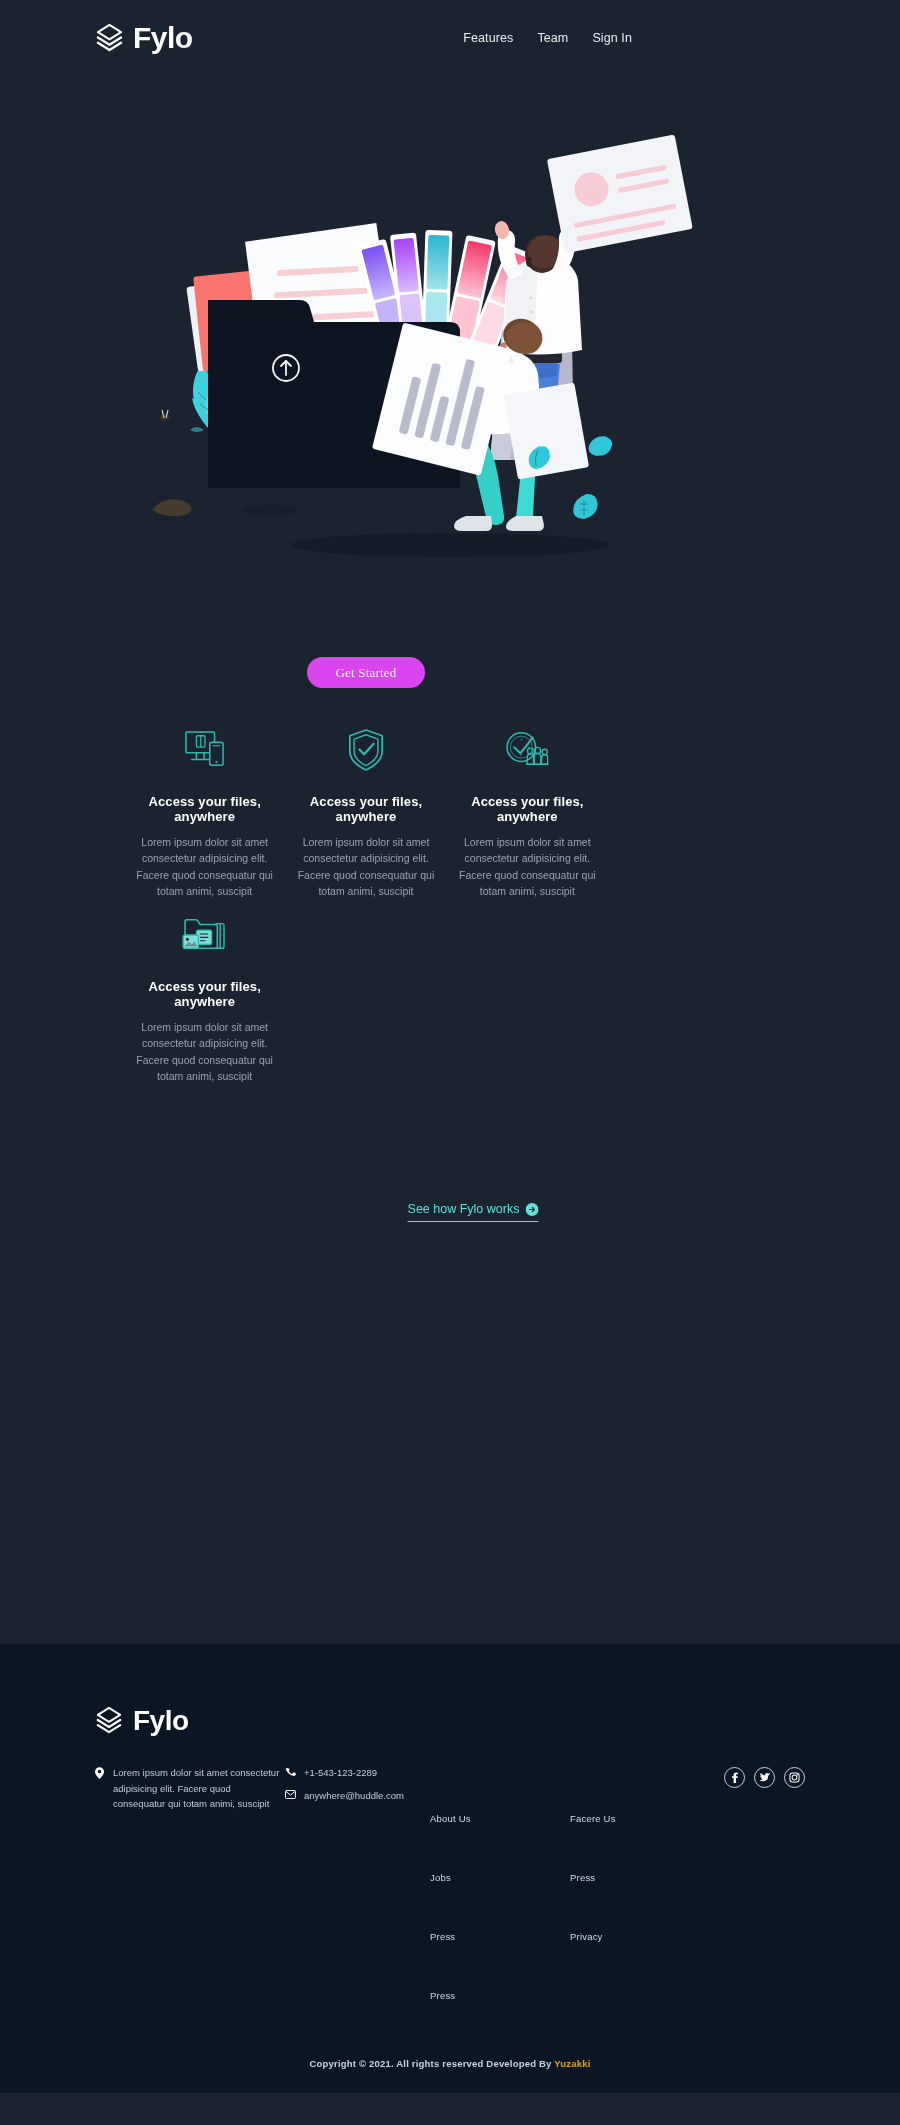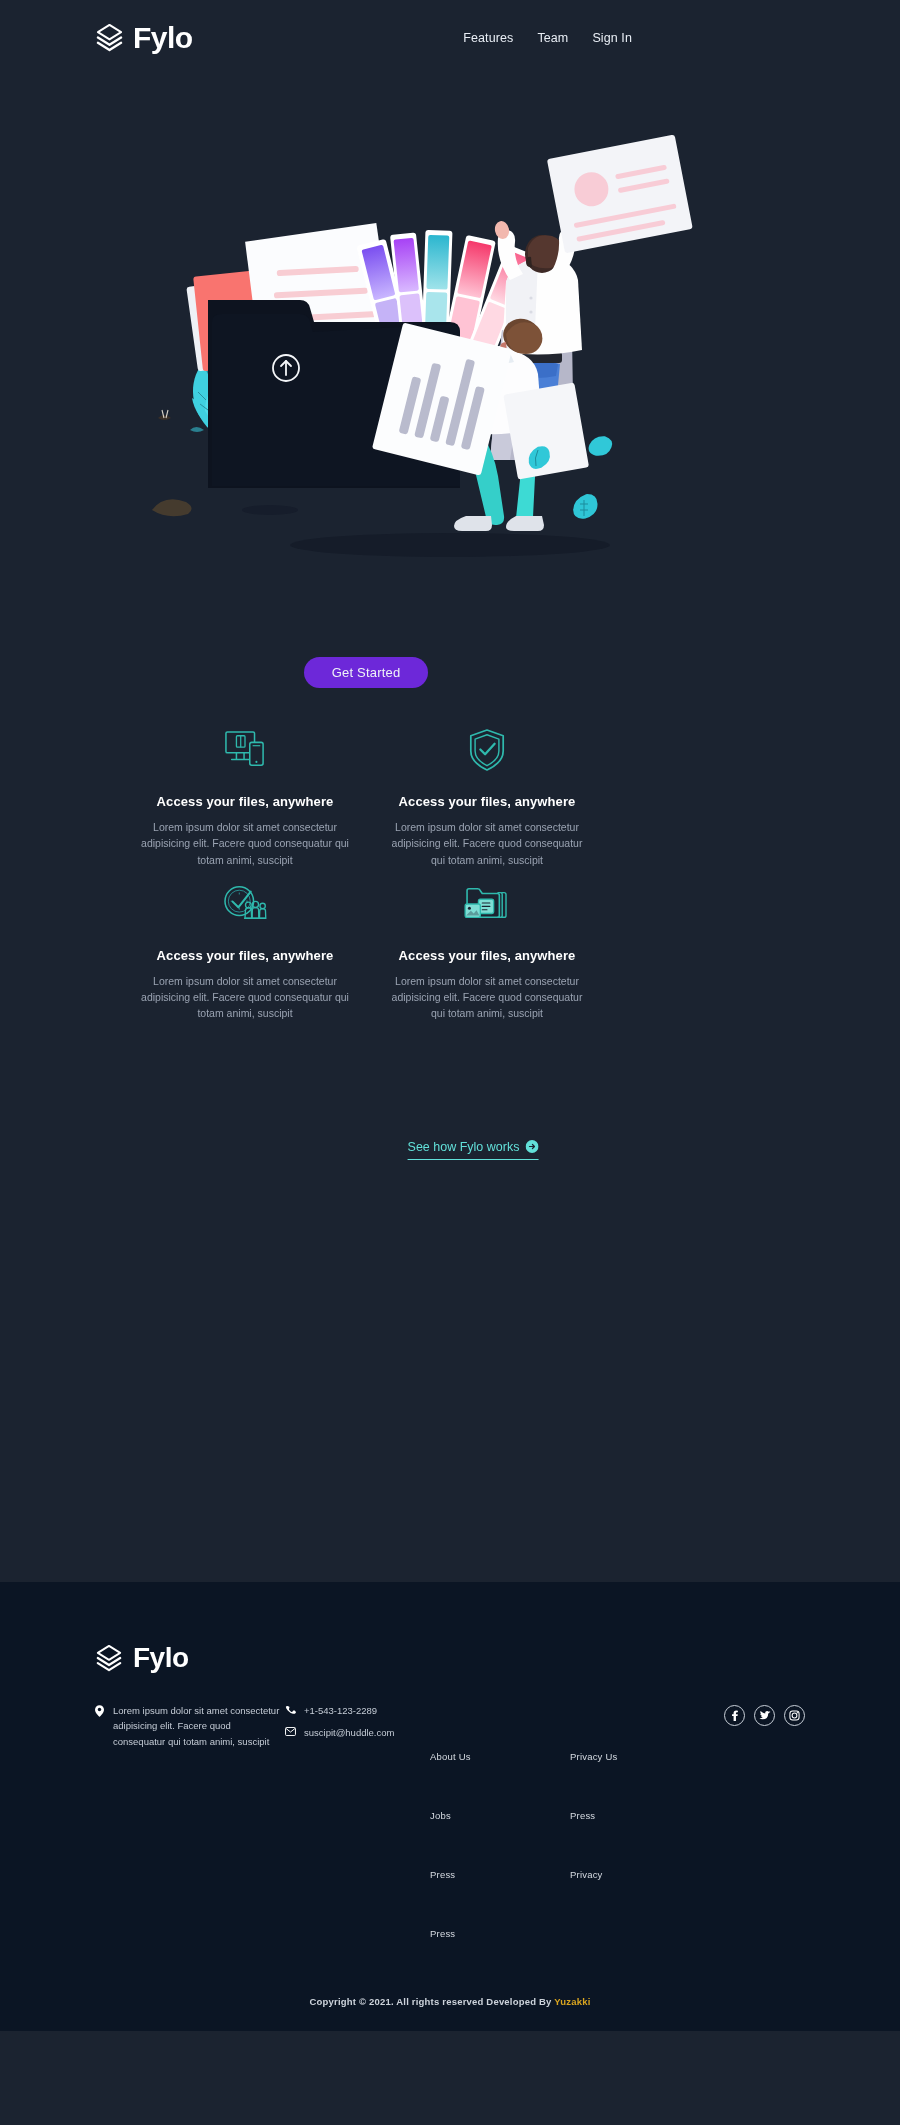--- a/index.html
+++ b/index.html
@@ -48,38 +48,38 @@
     position: absolute;
     left: 150px;
     top: 55px;
     width: 580px;
     height: 480px;
   }
 
   
   .cta-wrap { display: flex; justify-content: center; margin-top: 22px; }
   .cta-btn {
-    background: #6d28d9;
+    background: #d946ef;
     color: #eef3f7;
     border: none;
     border-radius: 22px;
-    font-family: Liberation Sans, sans-serif;
+    font-family: Liberation Serif, serif;
     font-size: 13px;
     padding: 0 28px;
     height: 31px;
     line-height: 31px;
     cursor: pointer;
     letter-spacing: 0.2px;
   }
 
   
   .features {
     margin-top: 38px;
     display: grid;
-    grid-template-columns: 1fr 1fr;
+    grid-template-columns: 1fr 1fr 1fr;
     column-gap: 60px;
     row-gap: 42px;
     padding: 0 130px;
     gap: 12px;
   }
   .feature { text-align: center; }
   .feature-icon {
     height: 48px;
     display: flex;
     align-items: center;
@@ -513,33 +513,33 @@
           </span>
           <span class="fc-text">+1-543-123-2289</span>
         </div>
         <div class="fc-row">
           <span class="ic">
             <svg width="11" height="9" viewBox="0 0 12 10">
               <rect x="0.5" y="0.5" width="11" height="9" rx="1.2" fill="none" stroke="#ffffff" stroke-width="1.1"></rect>
               <path d="M1 1.6 L6 5.6 L11 1.6" fill="none" stroke="#ffffff" stroke-width="1.1" stroke-linejoin="round"></path>
             </svg>
           </span>
-          <span class="fc-text">suscipit@huddle.com</span>
+          <span class="fc-text">anywhere@huddle.com</span>
         </div>
       </div>
 
       <div class="fc fc-links1">
         <a class="fc-link" href="#">About Us</a>
         <a class="fc-link" href="#">Jobs</a>
         <a class="fc-link" href="#">Press</a>
         <a class="fc-link" href="#">Press</a>
       </div>
 
       <div class="fc fc-links2">
-        <a class="fc-link" href="#">Privacy Us</a>
+        <a class="fc-link" href="#">Facere Us</a>
         <a class="fc-link" href="#">Press</a>
         <a class="fc-link" href="#">Privacy</a>
       </div>
 
       <div class="fc-social">
         <a class="social-btn" href="#">
           <span>
             <svg width="11" height="11" viewBox="0 0 12 12">
               <path d="M7.6 12 L7.6 6.6 L9.3 6.6 L9.6 4.6 L7.6 4.6 L7.6 3.4 Q7.6 2.5 8.8 2.5 L9.7 2.5 L9.7 0.7 Q9 0.6 7.9 0.6 Q6.4 0.6 5.7 1.3 Q5 2 5 3.2 L5 4.6 L3.3 4.6 L3.3 6.6 L5 6.6 L5 12 Z" fill="#ffffff"></path>
             </svg>

